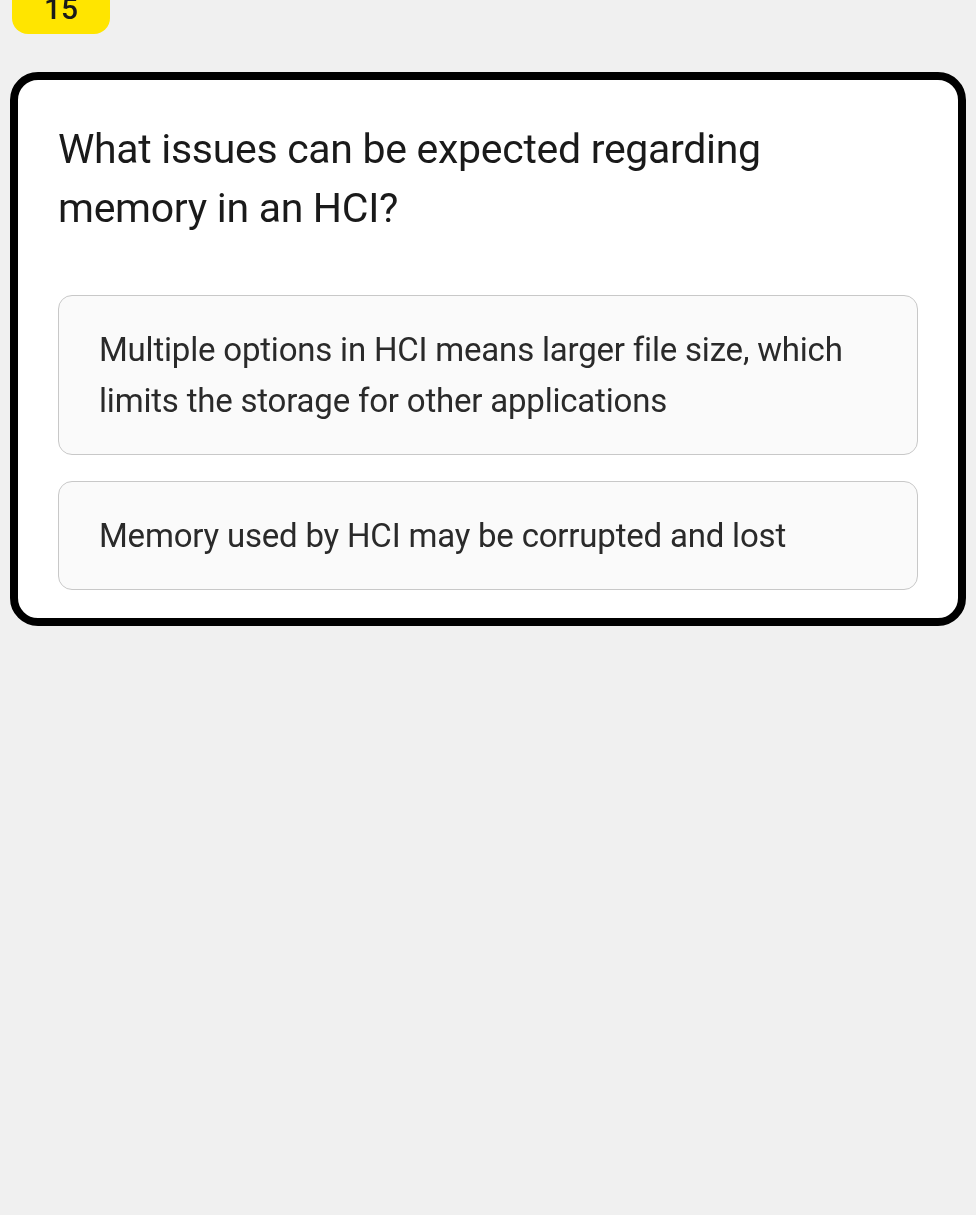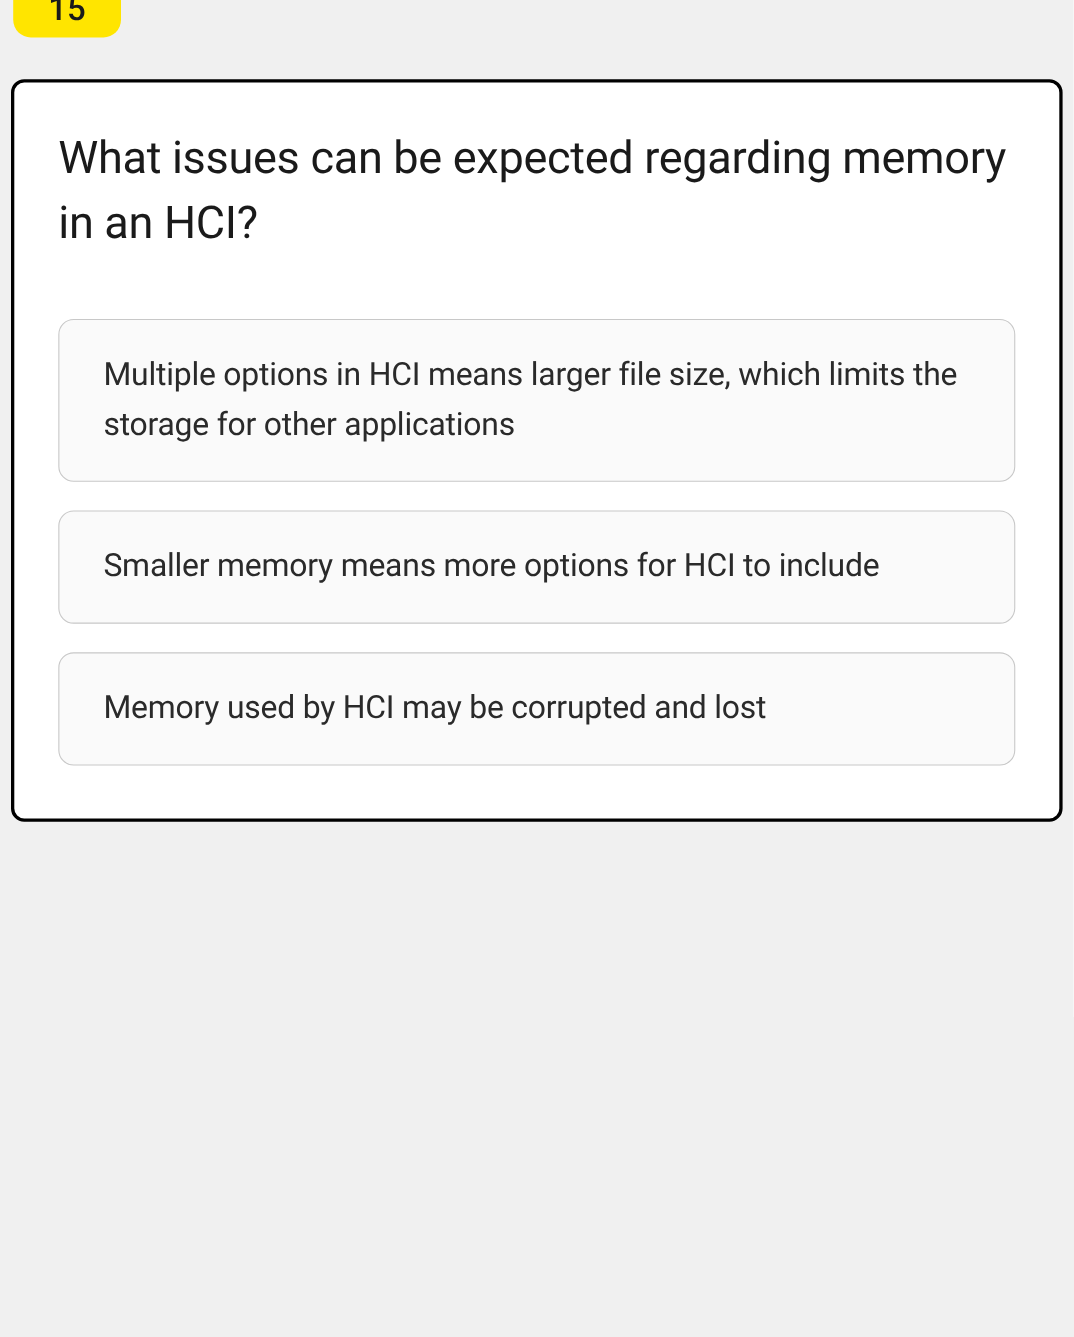--- a/index.html
+++ b/index.html
@@ -29,23 +29,23 @@
       font-size: 30px;
       font-weight: 500;
       color: #1a1a1a;
     }
     .question-card {
       position: absolute;
       top: 72px;
       left: 10px;
       right: 10px;
       background-color: #ffffff;
-      border: 3px solid #000000;
-      border-radius: 12px;
-      padding: 40px 40px 48px 40px;
+      border: 8px solid #000000;
+      border-radius: 28px;
+      padding: 40px 40px 28px 40px;
     }
     .question-text {
       font-size: 41px;
       font-weight: 400;
       color: #1a1a1a;
       line-height: 1.45;
       margin-bottom: 56px;
       letter-spacing: -0.3px;
     }
     .answer-option {
@@ -53,43 +53,40 @@
       border: 1px solid #c8c8c8;
       border-radius: 14px;
       padding: 28px 40px;
       margin-bottom: 26px;
       cursor: pointer;
     }
     .answer-option:last-child {
       margin-bottom: 0;
     }
     .answer-text {
-      font-size: 29px;
+      font-size: 33px;
       font-weight: 400;
       color: #2a2a2a;
       line-height: 1.55;
       letter-spacing: -0.2px;
     }
   </style>
 </head>
 <body>
 
 <div class="question-badge">
   <span>15</span>
 </div>
 
 <div class="question-card">
   <div class="question-text">What issues can be expected regarding memory in an HCI?</div>
 
   <div class="answer-option">
     <div class="answer-text">Multiple options in HCI means larger file size, which limits the storage for other applications</div>
   </div>
 
-  <div class="answer-option">
-    <div class="answer-text">Smaller memory means more options for HCI to include</div>
-  </div>
 
 
 
   <div class="answer-option">
     <div class="answer-text">Memory used by HCI may be corrupted and lost</div>
   </div>
 </div>
 
 </body></html>

